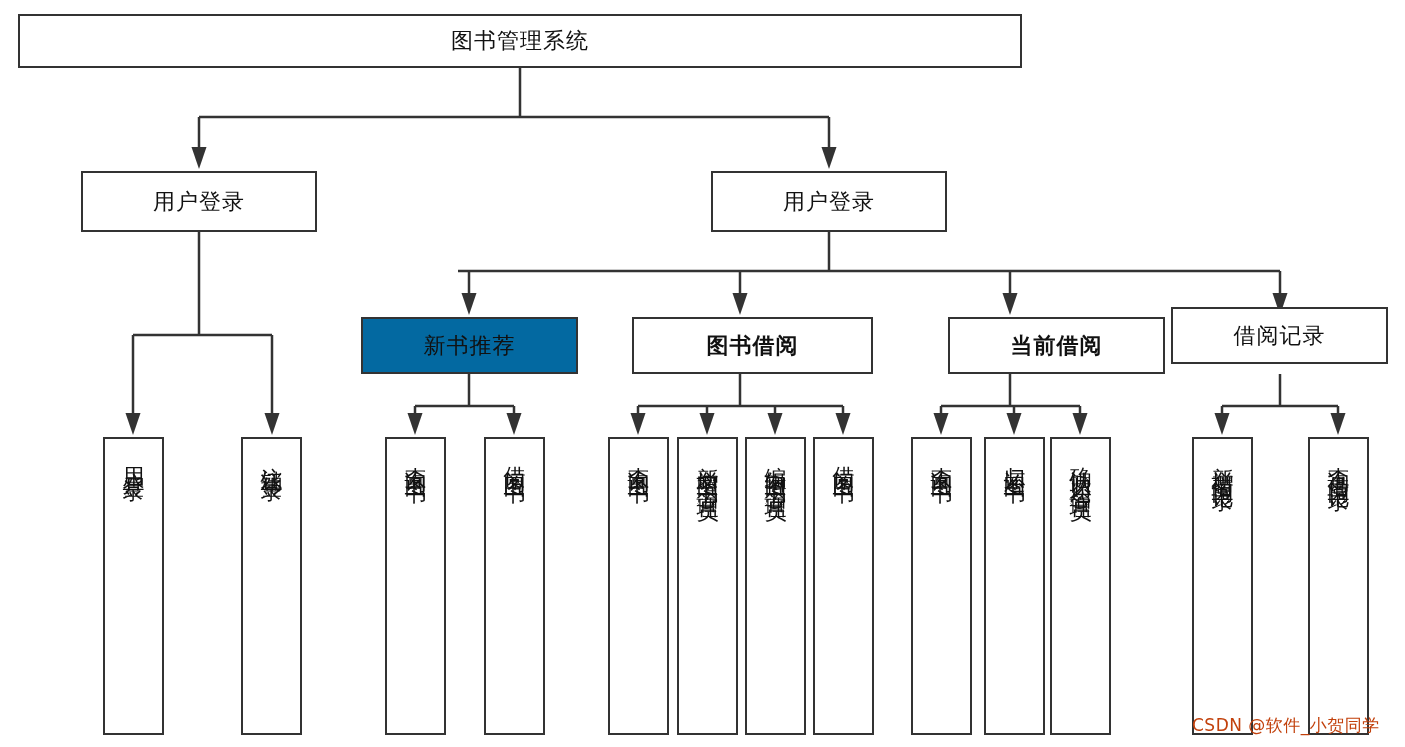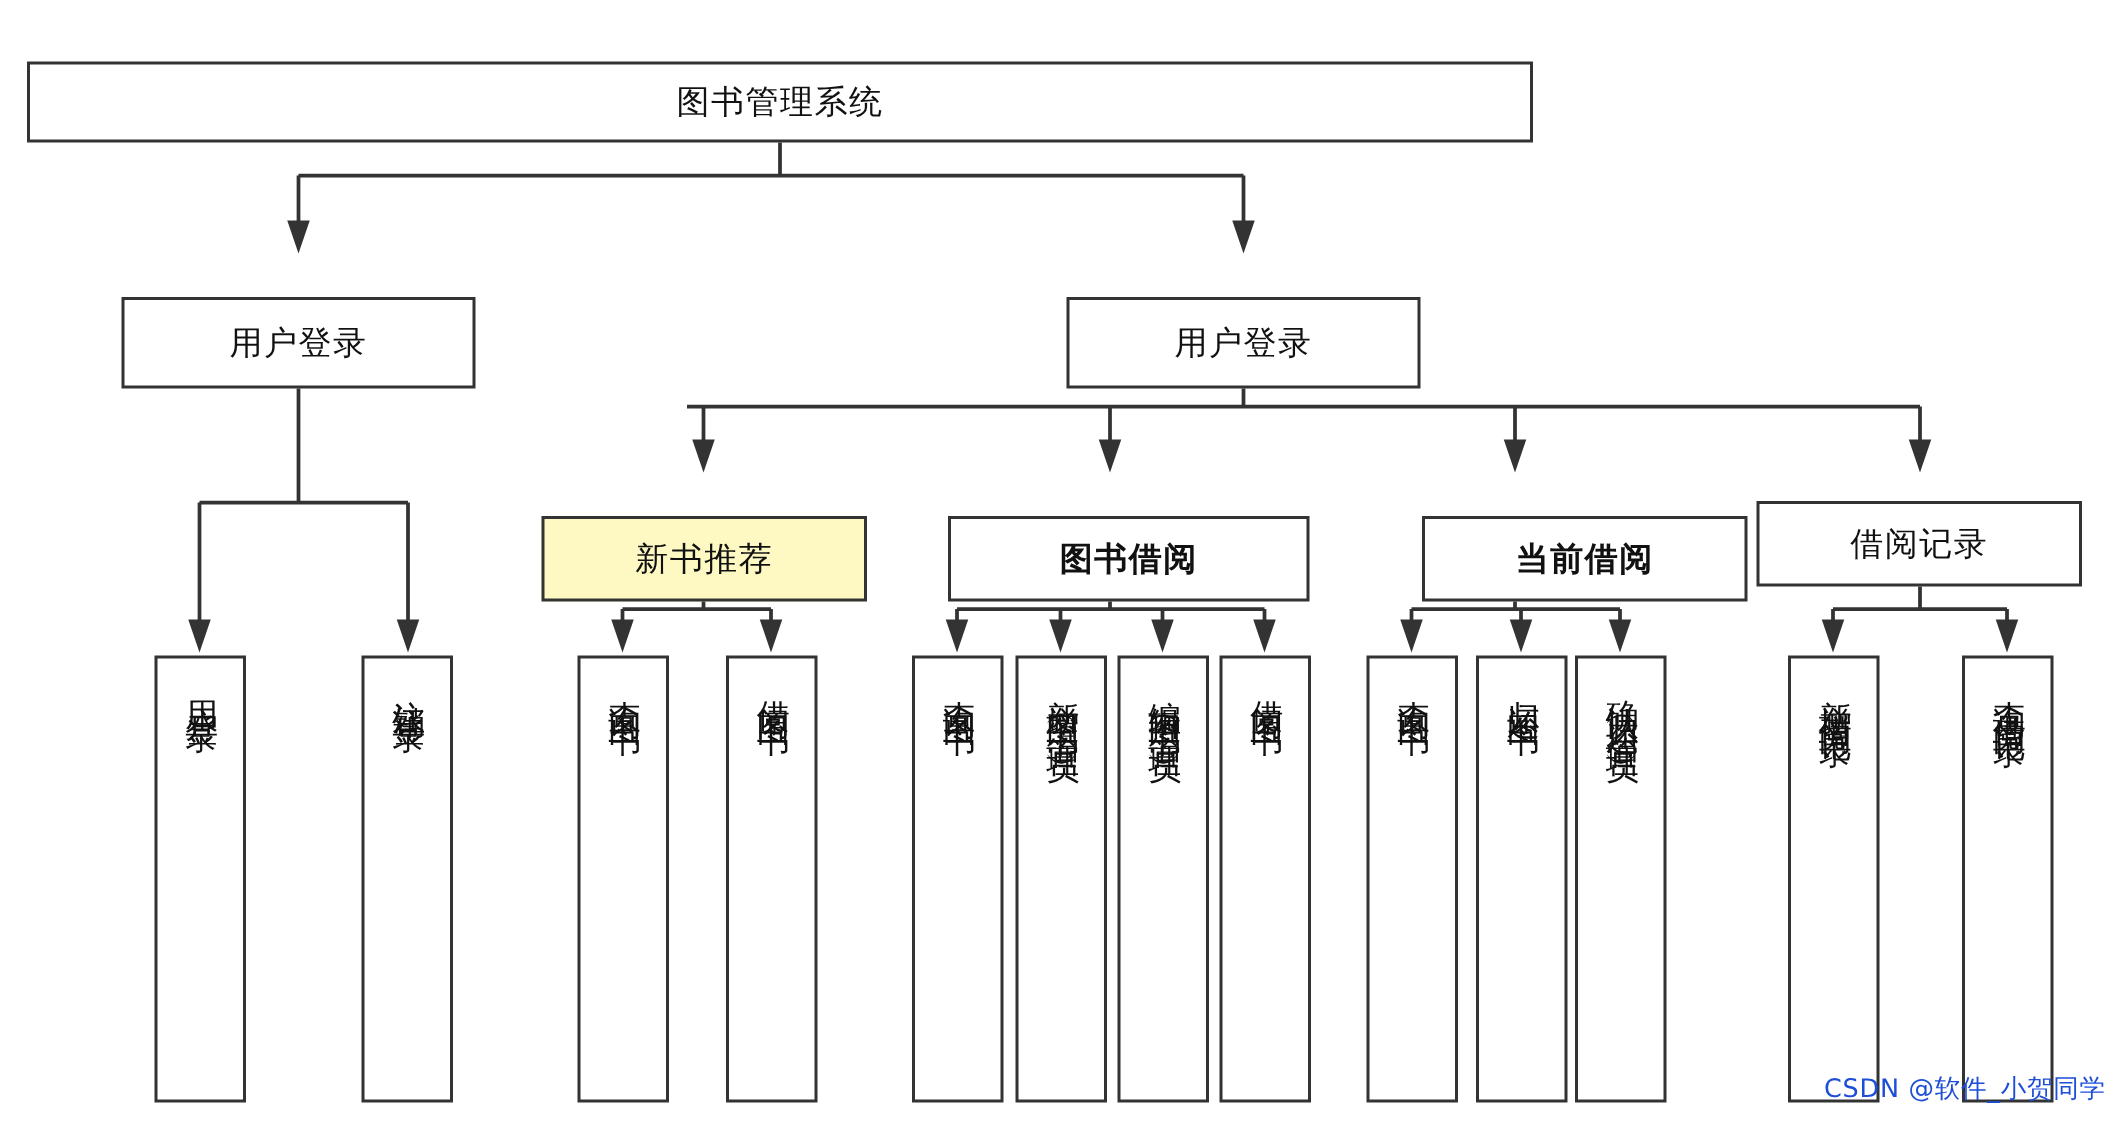--- a/index.html
+++ b/index.html
@@ -33,21 +33,20 @@
     background: #ffffff;
     border: 2px solid #333333;
     display: flex;
     align-items: center;
     justify-content: center;
     color: #111111;
   }
   .node.horiz {
     font-size: 22px;
     letter-spacing: 1px;
-    margin-top: 27px;
   }
   .node.vert {
     font-size: 22px;
     padding: 10px 0;
     align-items: flex-start;
   }
   .node.vert .vtext {
     writing-mode: vertical-rl;
     text-orientation: upright;
     letter-spacing: 5px;
@@ -55,24 +54,23 @@
     white-space: nowrap;
   }
   .node .htext {
     white-space: nowrap;
   }
   #watermark {
     position: absolute;
     left: 1192px;
     top: 714px;
     font-size: 17px;
-    color: #1d4ed8;
+    color: #c2410c;
     white-space: nowrap;
     letter-spacing: 0.5px;
-    padding-left: 24px;
   }
 </style>
 </head>
 <body>
 
 <div id="diagram-root">
 
   <svg id="wires" viewBox="0 0 1405 747" xmlns="http://www.w3.org/2000/svg">
     <g id="rails" stroke="#333333" stroke-width="2.5" fill="none">
         <path d="M 520 68 L 520 117 M 199 117 L 829 117" stroke="#333333"></path>
@@ -128,21 +126,21 @@
   <div id="nodes-layer">
       <div class="node horiz" style="left: 18px; top: 14px; width: 1004px; height: 54px; border-color: rgb(51, 51, 51); background: rgb(255, 255, 255);">
         <span class="htext">图书管理系统</span>
       </div>
       <div class="node horiz" style="left: 81px; top: 171px; width: 236px; height: 61px; border-color: rgb(51, 51, 51); background: rgb(255, 255, 255);">
         <span class="htext">用户登录</span>
       </div>
       <div class="node horiz" style="left: 711px; top: 171px; width: 236px; height: 61px; border-color: rgb(51, 51, 51); background: rgb(255, 255, 255);">
         <span class="htext">用户登录</span>
       </div>
-      <div class="node horiz" style="left: 361px; top: 317px; width: 217px; height: 57px; border-color: rgb(51, 51, 51); background: #fef9c3;">
+      <div class="node horiz" style="left: 361px; top: 317px; width: 217px; height: 57px; border-color: rgb(51, 51, 51); background: #0369a1;">
         <span class="htext">新书推荐</span>
       </div>
       <div class="node horiz" style="left: 632px; top: 317px; width: 241px; height: 57px; border-color: rgb(51, 51, 51); background: rgb(255, 255, 255); font-weight: bold;">
         <span class="htext">图书借阅</span>
       </div>
       <div class="node horiz" style="left: 948px; top: 317px; width: 217px; height: 57px; border-color: rgb(51, 51, 51); background: rgb(255, 255, 255); font-weight: bold;">
         <span class="htext">当前借阅</span>
       </div>
       <div class="node horiz" style="left: 1171px; top: 307px; width: 217px; height: 57px; border-color: rgb(51, 51, 51); background: rgb(255, 255, 255);">
         <span class="htext">借阅记录</span>

